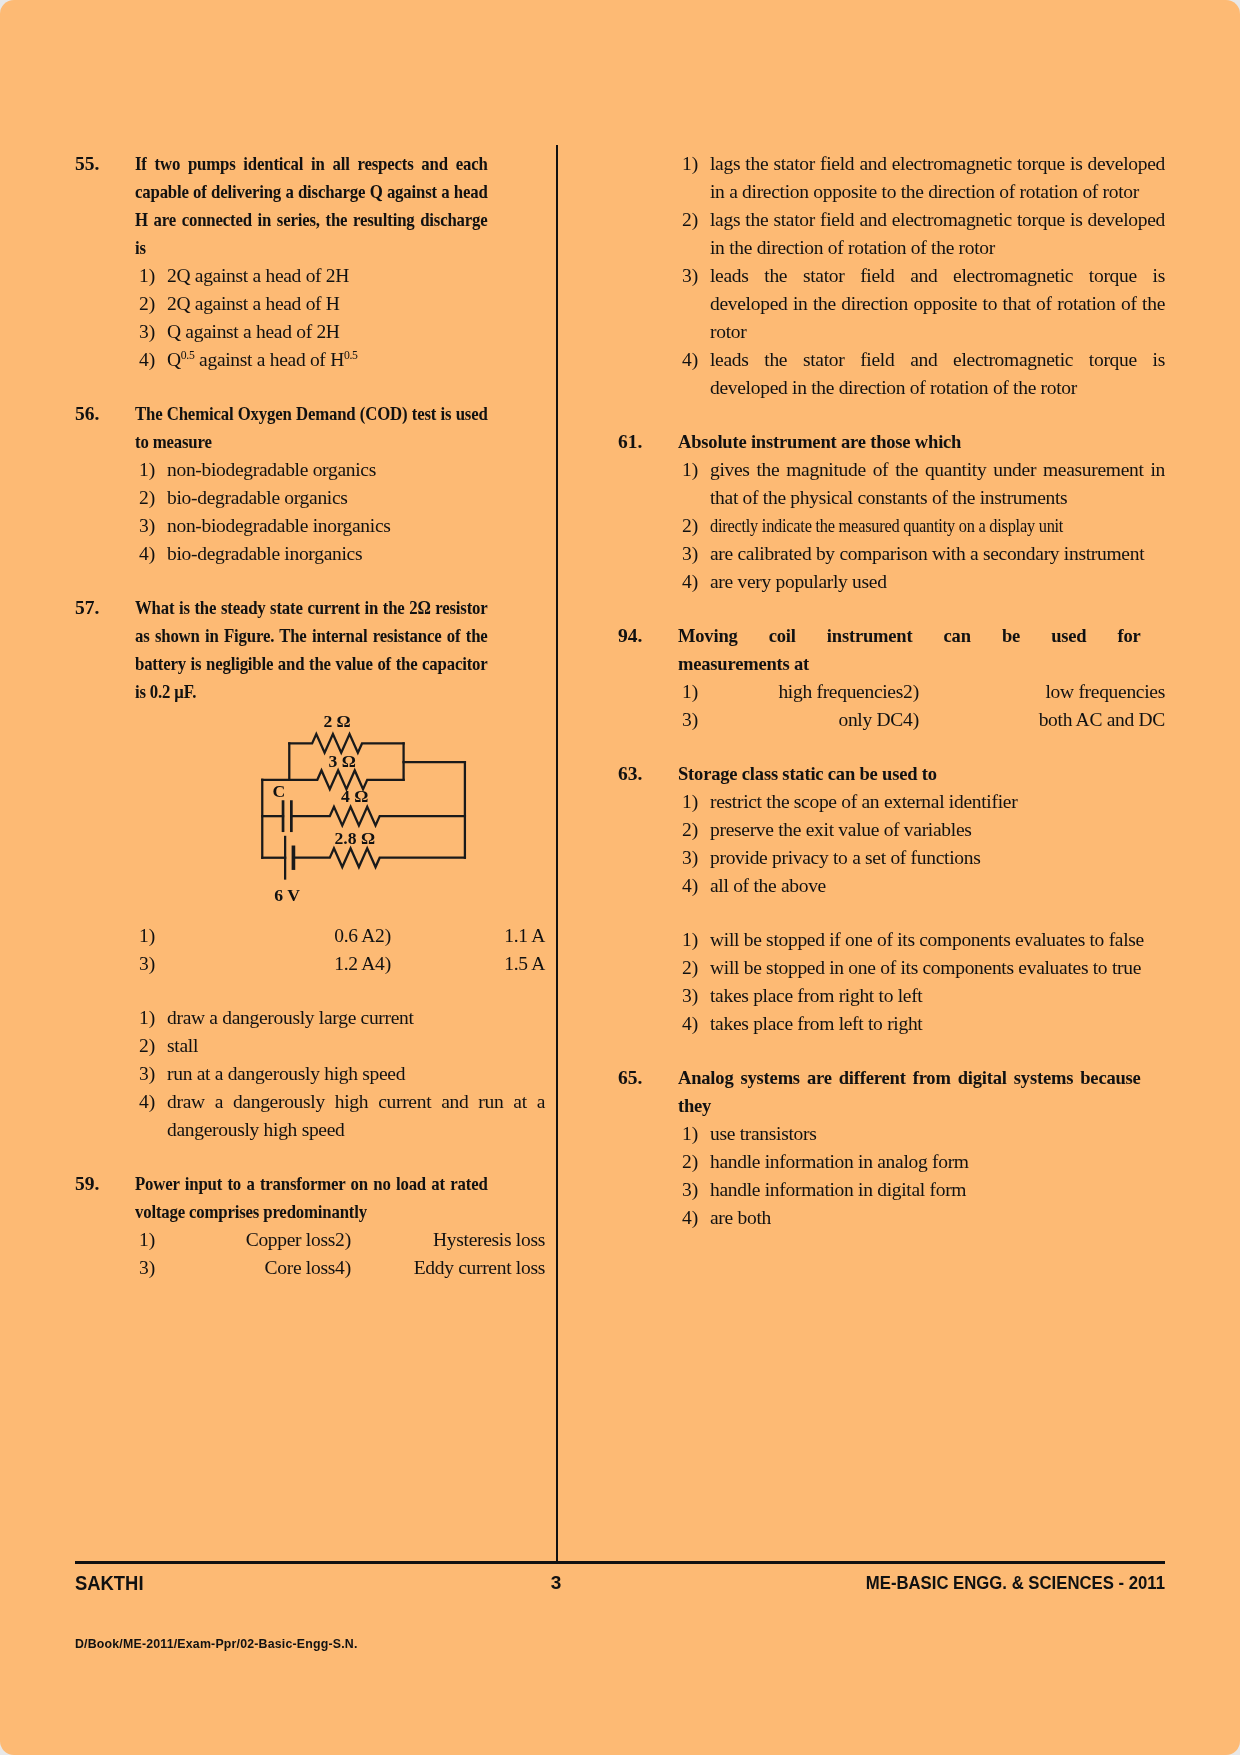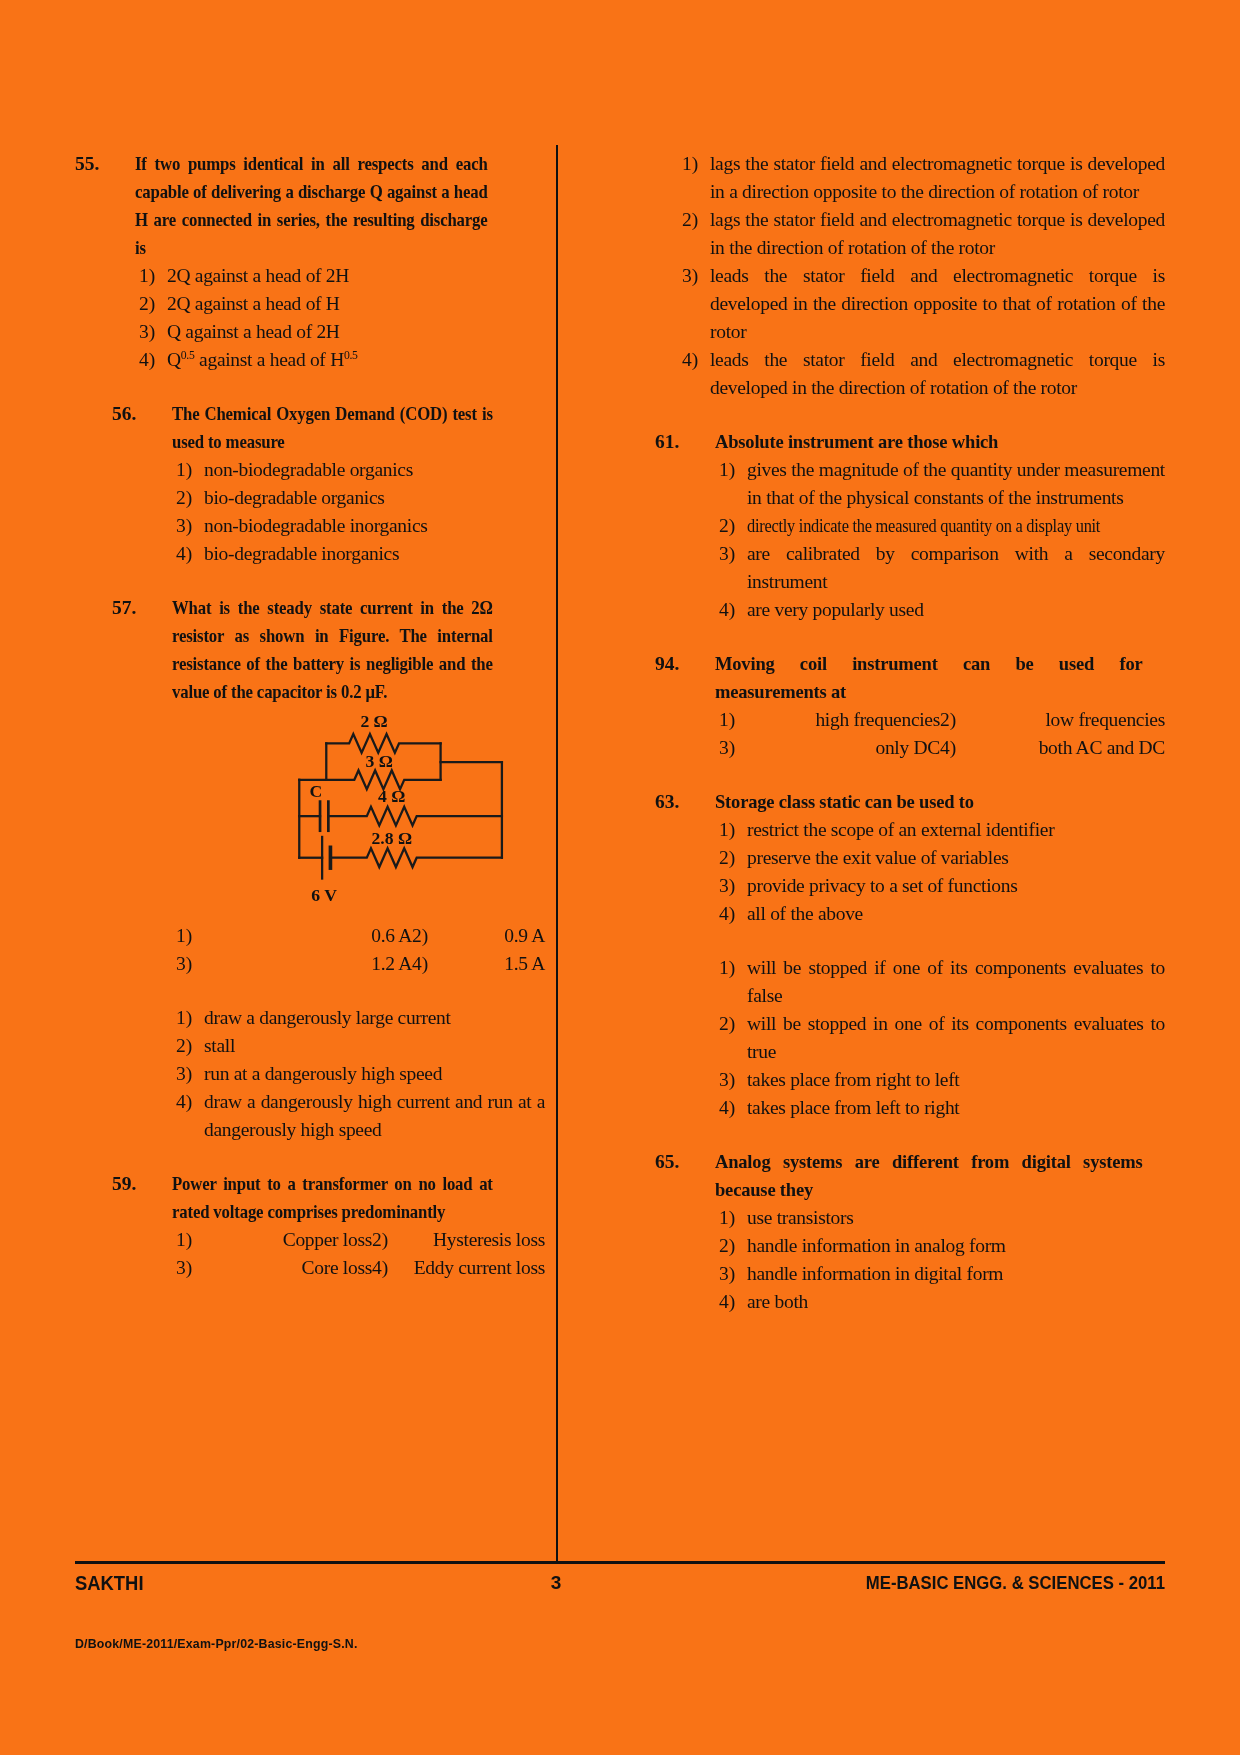--- a/index.html
+++ b/index.html
@@ -1,35 +1,36 @@
 <!DOCTYPE html>
 <html><head>
 <meta charset="utf-8">
 <style>
   html,body{margin:0;padding:0;background:#e8e8e8;}
   .page{
     position:relative;
     width:1240px;height:1755px;
     margin:0 auto;
-    background:#f97316;
+    background:#fdba74;
     font-family:"Liberation Serif","DejaVu Serif",serif;
     color:#111;
     overflow:hidden;
+    border-radius:14px;
   }
   .content{
     position:absolute;left:75px;top:150px;width:1090px;
     display:flex;justify-content:space-between;
   }
   .col-left{width:470px;}
   .col-right{width:547px;}
   .divider{
     position:absolute;left:556px;top:145px;width:2px;height:1416px;
     background:#111;
   }
-  .q + .q{margin-top:26px;margin-left:37px;}
+  .q + .q{margin-top:26px;}
   .q-head{display:flex;}
   .q-no{flex:0 0 60px;font-weight:bold;font-size:19.5px;line-height:28px;}
   .q-text{
     margin:0;font-weight:bold;font-size:19.5px;line-height:28px;
     text-align:justify;letter-spacing:-0.2px;
   }
   .col-left .q-text{width:477px;transform:scaleX(.86);transform-origin:left top;}
   .col-right .q-text{width:513px;transform:scaleX(.95);transform-origin:left top;}
   .line-j{display:block;text-align-last:justify;}
   .opts{padding-left:64px;margin-top:0;}
@@ -160,21 +161,21 @@
           </svg>
         </figure>
 
         <div class="opts-2col" style="--c2:236px">
           <div class="opt">
             <span class="opt-n">1)</span>
             <span class="opt-t">0.6 A</span>
           </div>
           <div class="opt">
             <span class="opt-n">2)</span>
-            <span class="opt-t">0.9 A</span>
+            <span class="opt-t">1.1 A</span>
           </div>
           <div class="opt">
             <span class="opt-n">3)</span>
             <span class="opt-t">1.2 A</span>
           </div>
           <div class="opt">
             <span class="opt-n">4)</span>
             <span class="opt-t">1.5 A</span>
           </div>
         </div>

